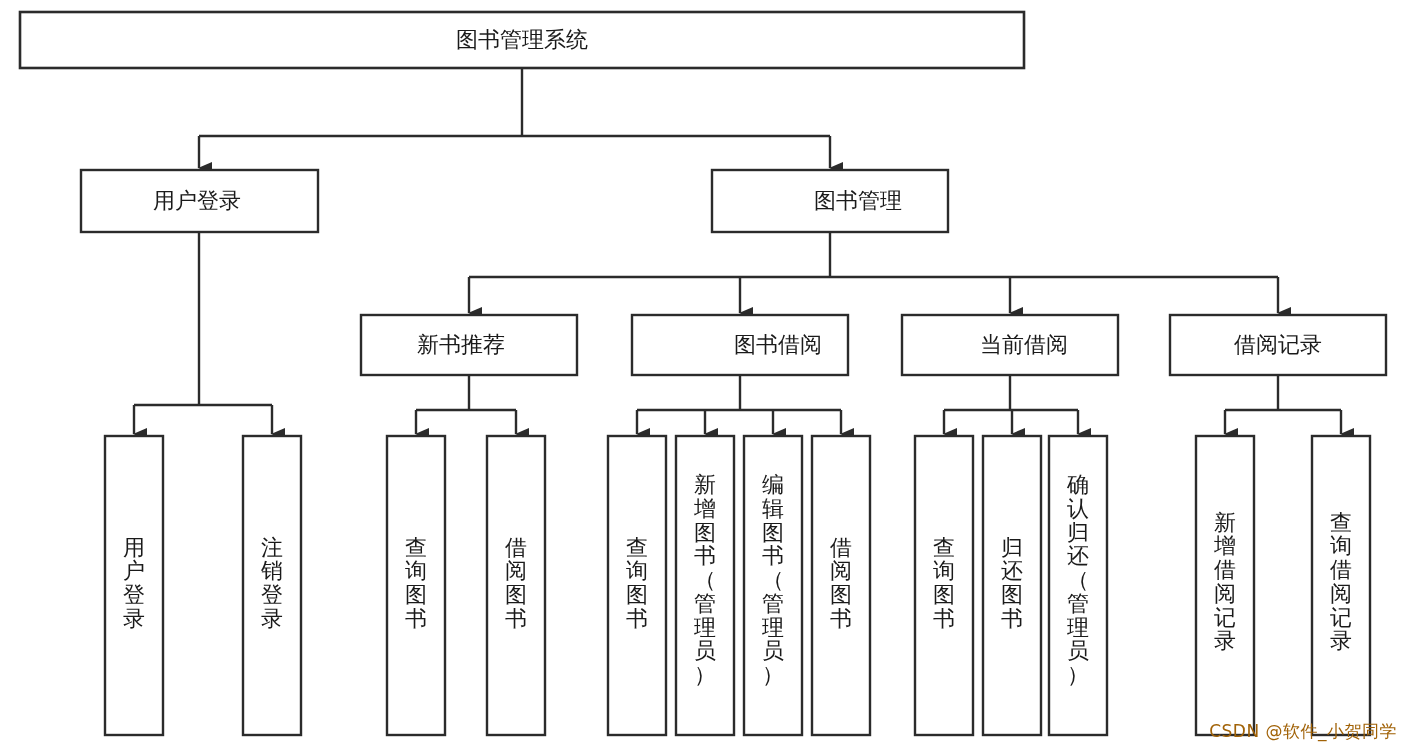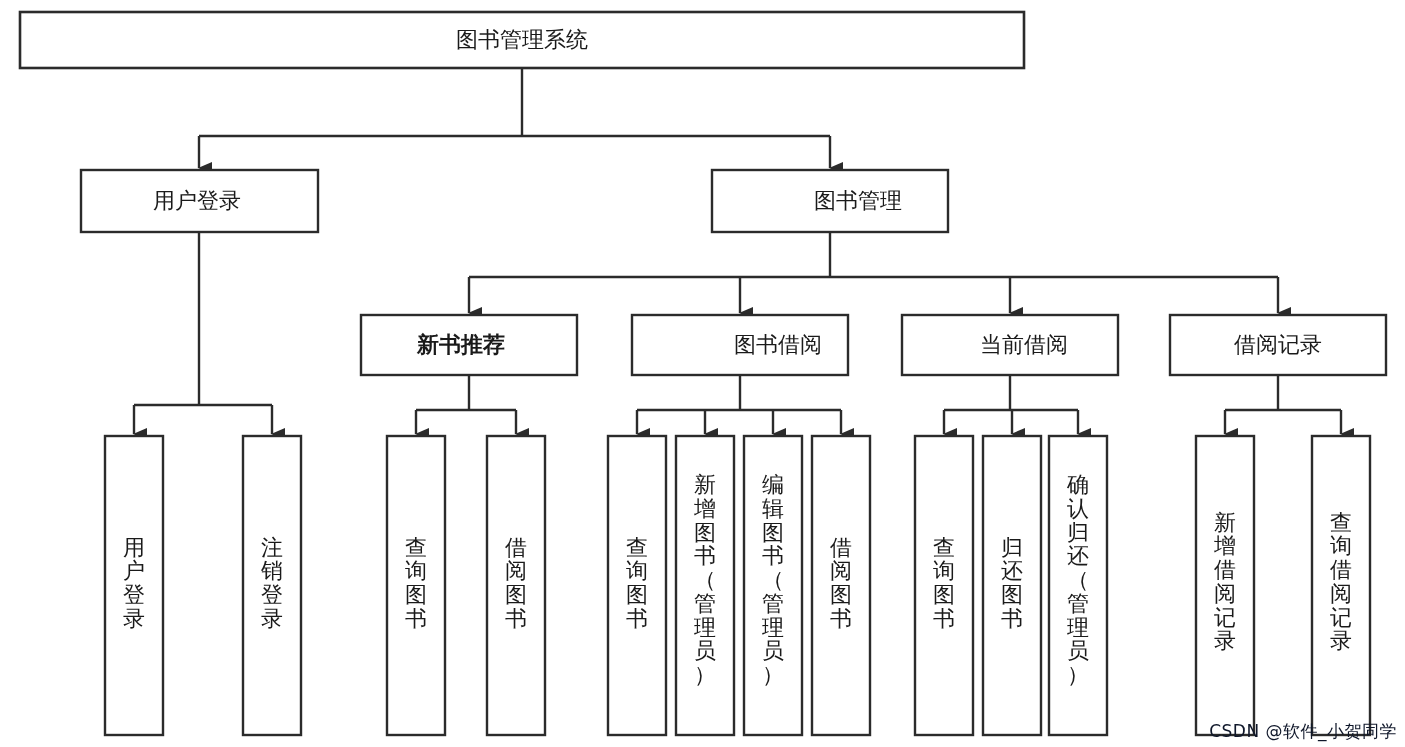--- a/index.html
+++ b/index.html
@@ -45,21 +45,21 @@
   .arrow-head {
     fill: #2b2b2b;
     stroke: none;
   }
   .watermark {
     position: absolute;
     right: 8px;
     bottom: 4px;
     font-family: "DejaVu Sans", "Liberation Sans", sans-serif;
     font-size: 17px;
-    color: #0f172a;
+    color: #a16207;
     letter-spacing: 0.5px;
     white-space: nowrap;
     user-select: none;
     margin-top: 32px;
   }
   .vlabel-wrap {
     position: absolute;
     display: flex;
     flex-direction: column;
     align-items: center;
@@ -159,21 +159,21 @@
   <div id="label-layer">
       <div class="hlabel-wrap" style="left: 20px; top: 12px; width: 1004px; height: 56px; font-family: Liberation Serif, serif;">
         <span>图书管理系统</span>
       </div>
       <div class="hlabel-wrap" style="left: 81px; top: 170px; width: 232px; height: 62px;">
         <span>用户登录</span>
       </div>
       <div class="hlabel-wrap" style="left: 712px; top: 170px; width: 236px; height: 62px; margin-left: 28px;">
         <span>图书管理</span>
       </div>
-      <div class="hlabel-wrap" style="left: 361px; top: 315px; width: 200px; height: 60px; font-weight: bold;">
+      <div class="hlabel-wrap" style="left: 361px; top: 315px; width: 200px; height: 60px;">
         <span>新书推荐</span>
       </div>
       <div class="hlabel-wrap" style="left: 632px; top: 315px; width: 216px; height: 60px; margin-left: 38px;">
         <span>图书借阅</span>
       </div>
       <div class="hlabel-wrap" style="left: 902px; top: 315px; width: 244px; height: 60px;">
         <span>当前借阅</span>
       </div>
       <div class="hlabel-wrap" style="left: 1170px; top: 315px; width: 216px; height: 60px;">
         <span>借阅记录</span>

